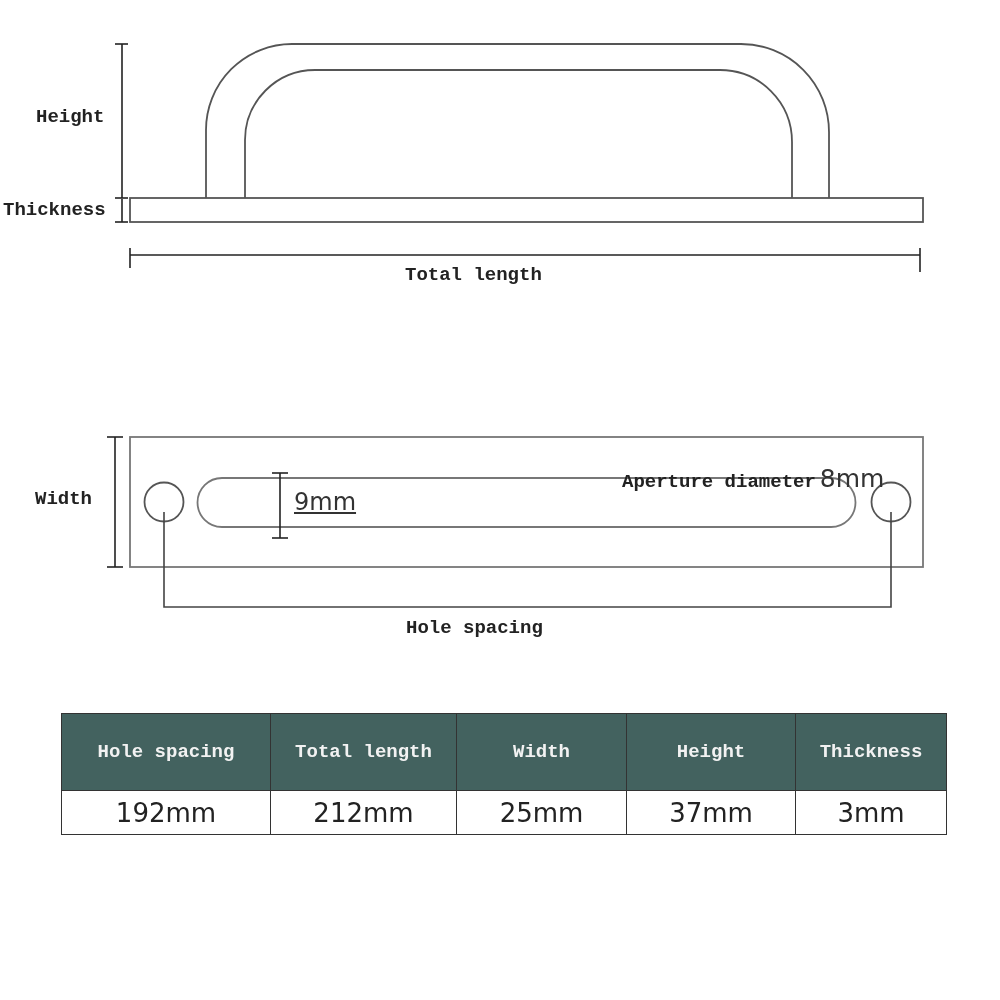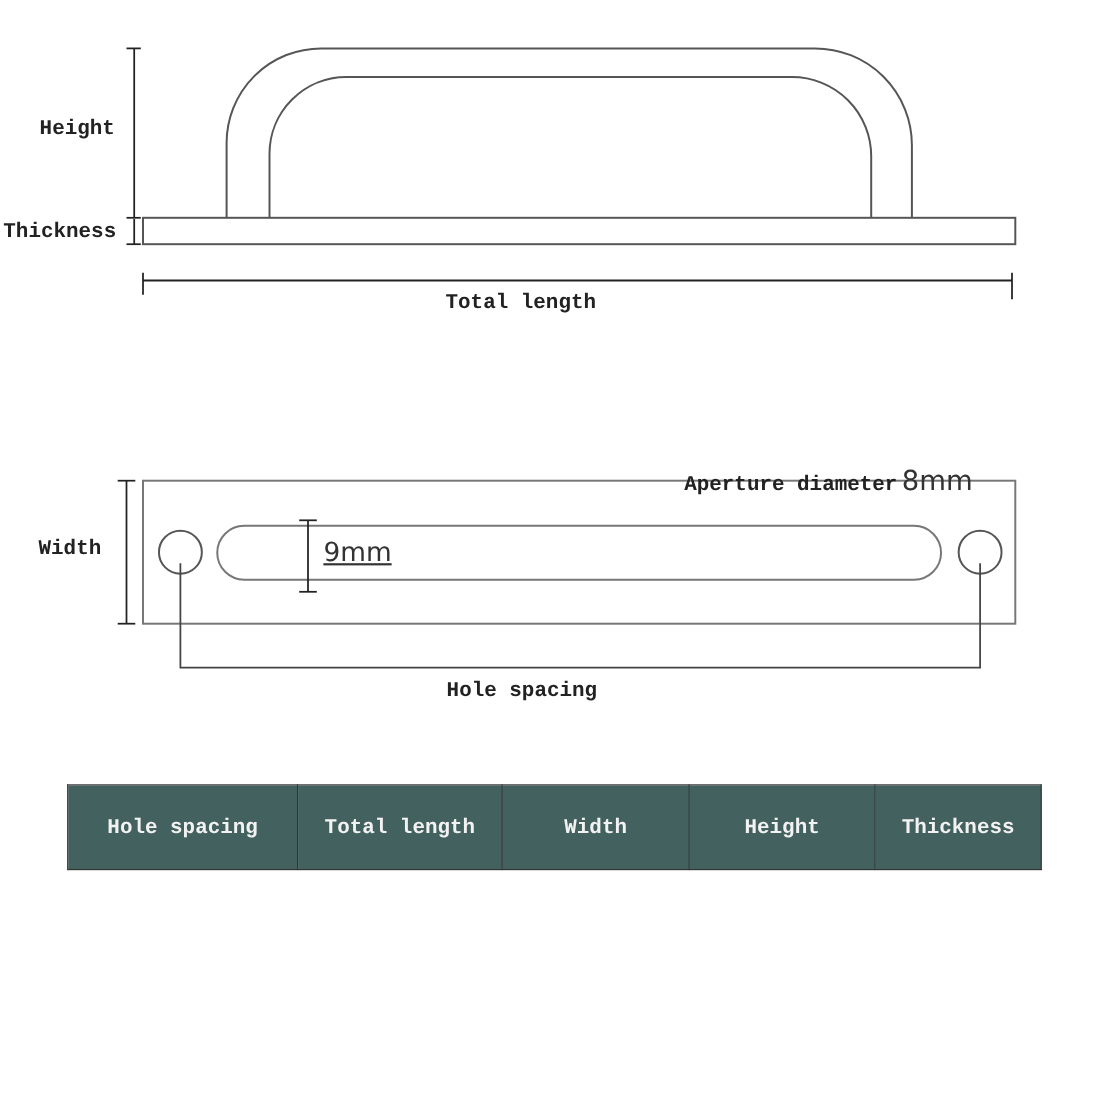--- a/index.html
+++ b/index.html
@@ -79,21 +79,21 @@
     <polyline points="164,512 164,607 891,607 891,512"></polyline>
   </g>
 </svg>
 
 <div class="label lbl-serif" style="left:36px; top:106px;">Height</div>
 <div class="label lbl-serif" style="left:3px; top:199px;">Thickness</div>
 <div class="label lbl-serif" style="left:405px; top:264px;">Total length</div>
 
 <div class="label lbl-serif" style="left:35px; top:488px;">Width</div>
 <div class="label lbl-sans" style="left:294px; top:488px;text-decoration:underline;">9mm</div>
-<div class="label" style="left:622px; top:422px;text-align:center;">
+<div class="label" style="left:622px; top:464px;text-align:center;">
   <span class="lbl-serif">Aperture diameter</span>
   <span class="lbl-sans" style="font-size:25px;">8mm</span>
 </div>
 <div class="label lbl-serif" style="left:406px; top:617px;">Hole spacing</div>
 
 <table class="spec">
   <colgroup>
     <col style="width:209px">
       <col style="width:186px">
       <col style="width:170px">
@@ -103,14 +103,21 @@
   <thead>
     <tr>
       <th>Hole spacing</th>
       <th>Total length</th>
       <th>Width</th>
       <th>Height</th>
       <th>Thickness</th>
     </tr>
   </thead>
   <tbody>
+    <tr>
+      <td>192mm</td>
+      <td>212mm</td>
+      <td>25mm</td>
+      <td>37mm</td>
+      <td>3mm</td>
+    </tr>
   </tbody>
 </table>
 
 </body></html>

